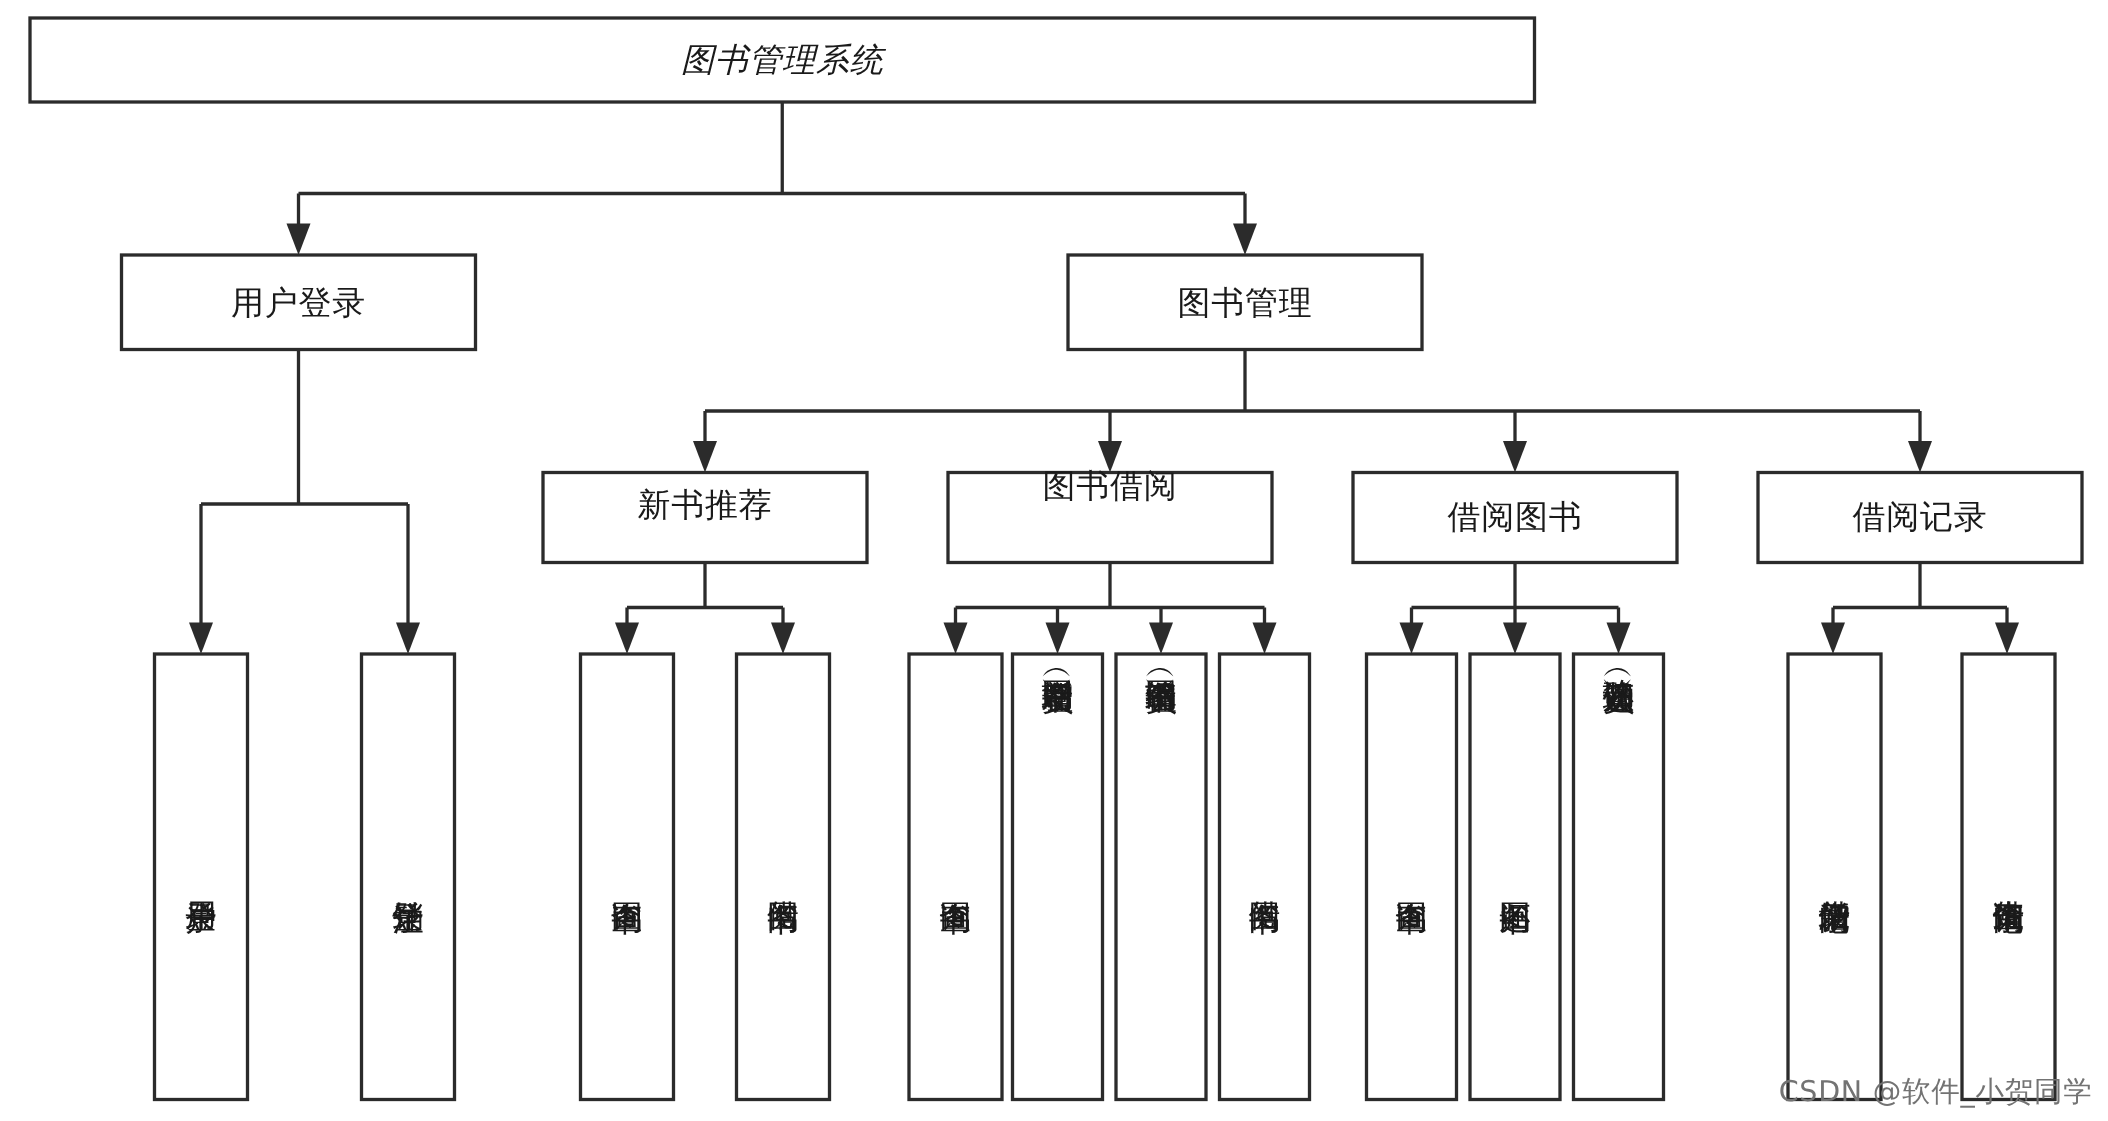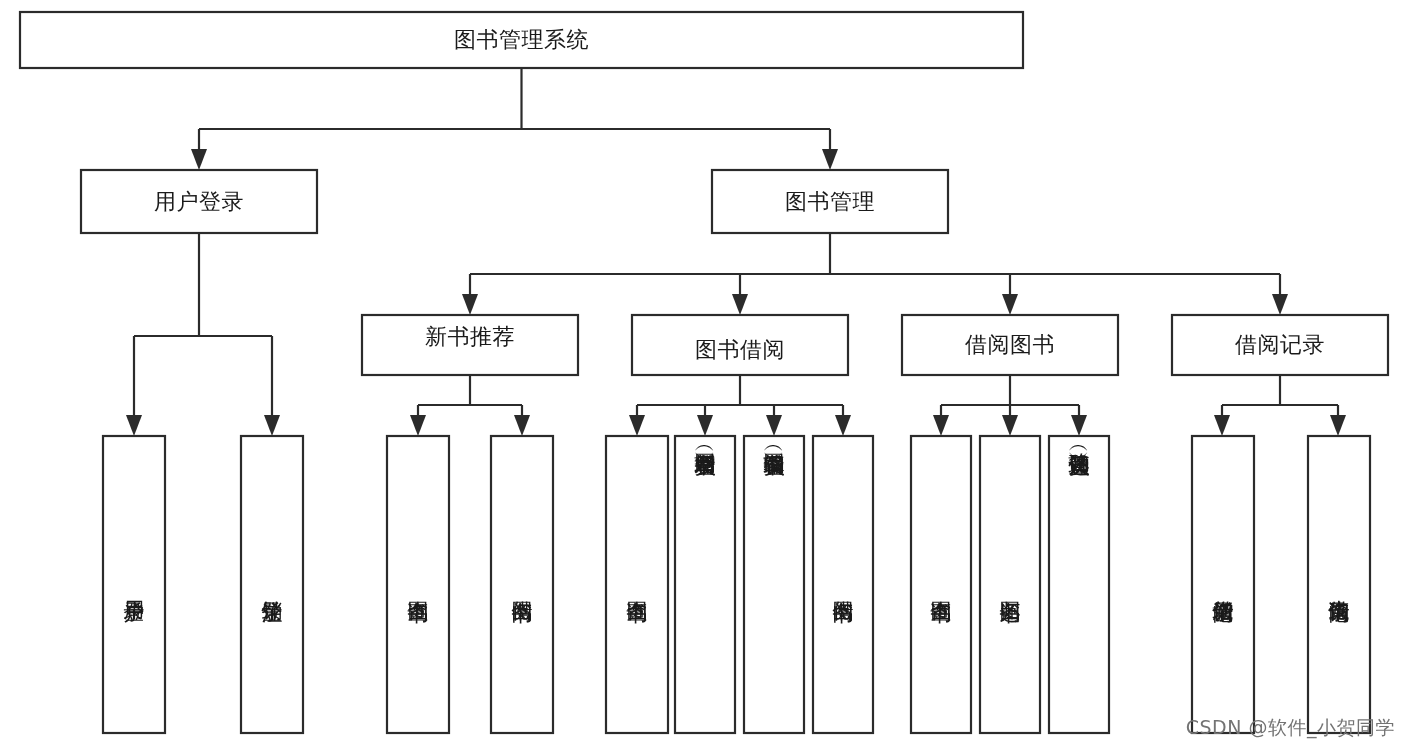--- a/index.html
+++ b/index.html
@@ -183,35 +183,35 @@
     <rect class="node-box" x="675" y="436" width="60" height="297"></rect>
     <rect class="node-box" x="744" y="436" width="60" height="297"></rect>
     <rect class="node-box" x="813" y="436" width="60" height="297"></rect>
     <rect class="node-box" x="911" y="436" width="60" height="297"></rect>
     <rect class="node-box" x="980" y="436" width="60" height="297"></rect>
     <rect class="node-box" x="1049" y="436" width="60" height="297"></rect>
     <rect class="node-box" x="1192" y="436" width="62" height="297"></rect>
     <rect class="node-box" x="1308" y="436" width="62" height="297"></rect>
   </svg>
 
-  <div class="horiz-label-wrap" style="left:20px;  top:12px;  width:1003px; height:56px;">
+  <div class="horiz-label-wrap" style="left:20px;  top:12px;  width:1003px; height:56px;font-style:italic;">
     <span>图书管理系统</span>
   </div>
 
   <div class="horiz-label-wrap" style="left:81px;  top:170px; width:236px; height:63px;">
     <span>用户登录</span>
   </div>
   <div class="horiz-label-wrap" style="left:712px; top:170px; width:236px; height:63px;">
     <span>图书管理</span>
   </div>
 
   <div class="horiz-label-wrap" style="left:362px;  top:315px; width:216px; height:44px;">
     <span>新书推荐</span>
   </div>
-  <div class="horiz-label-wrap" style="left:632px;  top:326px; width:216px; height:48px;align-items:center;">
+  <div class="horiz-label-wrap" style="left:632px;  top:300px; width:216px; height:48px;align-items:center;">
     <span>图书借阅</span>
   </div>
   <div class="horiz-label-wrap" style="left:902px;  top:315px; width:216px; height:60px;">
     <span>借阅图书</span>
   </div>
   <div class="horiz-label-wrap" style="left:1172px; top:315px; width:216px; height:60px;border-radius:25px;">
     <span>借阅记录</span>
   </div>
 
   <div class="vert-label-wrap" style="left:103px;  top:436px; width:62px; height:297px;">

